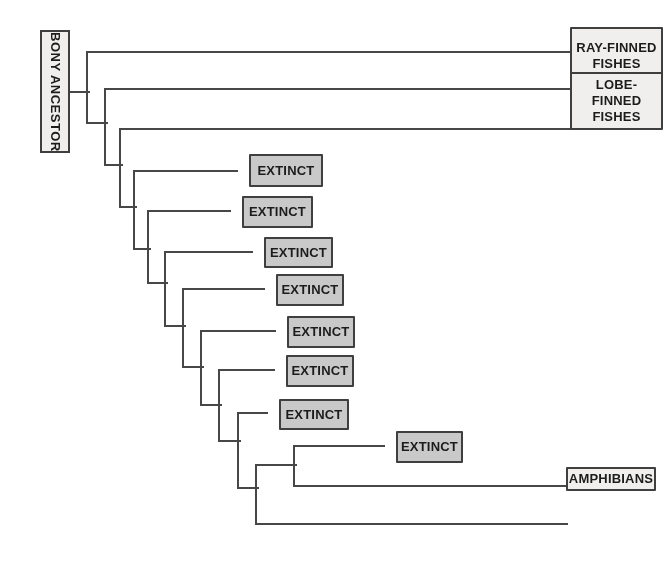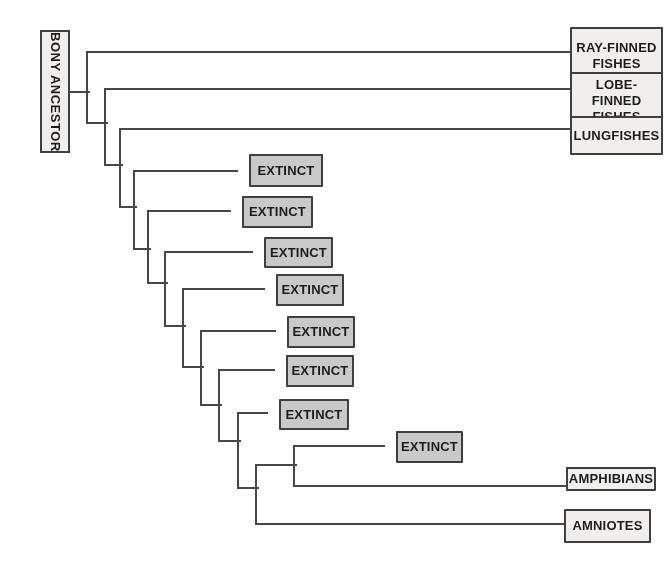--- a/index.html
+++ b/index.html
@@ -92,24 +92,22 @@
     <div class="branch" style="left: 147px; top: 210px; width: 2px; height: 74px;"></div>
     <div class="branch" style="left: 164px; top: 251px; width: 2px; height: 76px;"></div>
     <div class="branch" style="left: 182px; top: 288px; width: 2px; height: 80px;"></div>
     <div class="branch" style="left: 200px; top: 330px; width: 2px; height: 76px;"></div>
     <div class="branch" style="left: 218px; top: 369px; width: 2px; height: 73px;"></div>
     <div class="branch" style="left: 237px; top: 412px; width: 2px; height: 77px;"></div>
     <div class="branch" style="left: 255px; top: 464px; width: 2px; height: 61px;"></div>
     <div class="branch" style="left: 293px; top: 445px; width: 2px; height: 42px;"></div>
     <div class="taxon-box extant" style="left: 570px; top: 27px; width: 93px; height: 57px; text-align: center;">RAY-FINNED FISHES</div>
     <div class="taxon-box extant" style="left: 570px; top: 72px; width: 93px; height: 58px;">LOBE-FINNED FISHES</div>
-    <div class="taxon-box extant" style="left: 570px; top: 116px; width: 93px; height: 39px;">LUNGFISHES</div>
     <div class="taxon-box extinct" style="left: 234px; top: 154px; width: 74px; height: 33px;">EXTINCT</div>
     <div class="taxon-box extinct" style="left: 227px; top: 196px; width: 71px; height: 32px;">EXTINCT</div>
     <div class="taxon-box extinct" style="left: 249px; top: 237px; width: 69px; height: 31px;">EXTINCT</div>
     <div class="taxon-box extinct" style="left: 261px; top: 274px; width: 68px; height: 32px;">EXTINCT</div>
     <div class="taxon-box extinct" style="left: 272px; top: 316px; width: 68px; height: 32px;">EXTINCT</div>
     <div class="taxon-box extinct" style="left: 271px; top: 355px; width: 68px; height: 32px;">EXTINCT</div>
     <div class="taxon-box extinct" style="left: 264px; top: 399px; width: 70px; height: 31px;">EXTINCT</div>
     <div class="taxon-box extinct" style="left: 381px; top: 431px; width: 67px; height: 32px;">EXTINCT</div>
     <div class="taxon-box extant" style="left: 566px; top: 467px; width: 90px; height: 24px;">AMPHIBIANS</div>
-    <div class="taxon-box extant" style="left: 564px; top: 509px; width: 87px; height: 34px;">AMNIOTES</div>
   </div>
 
 </body></html>

